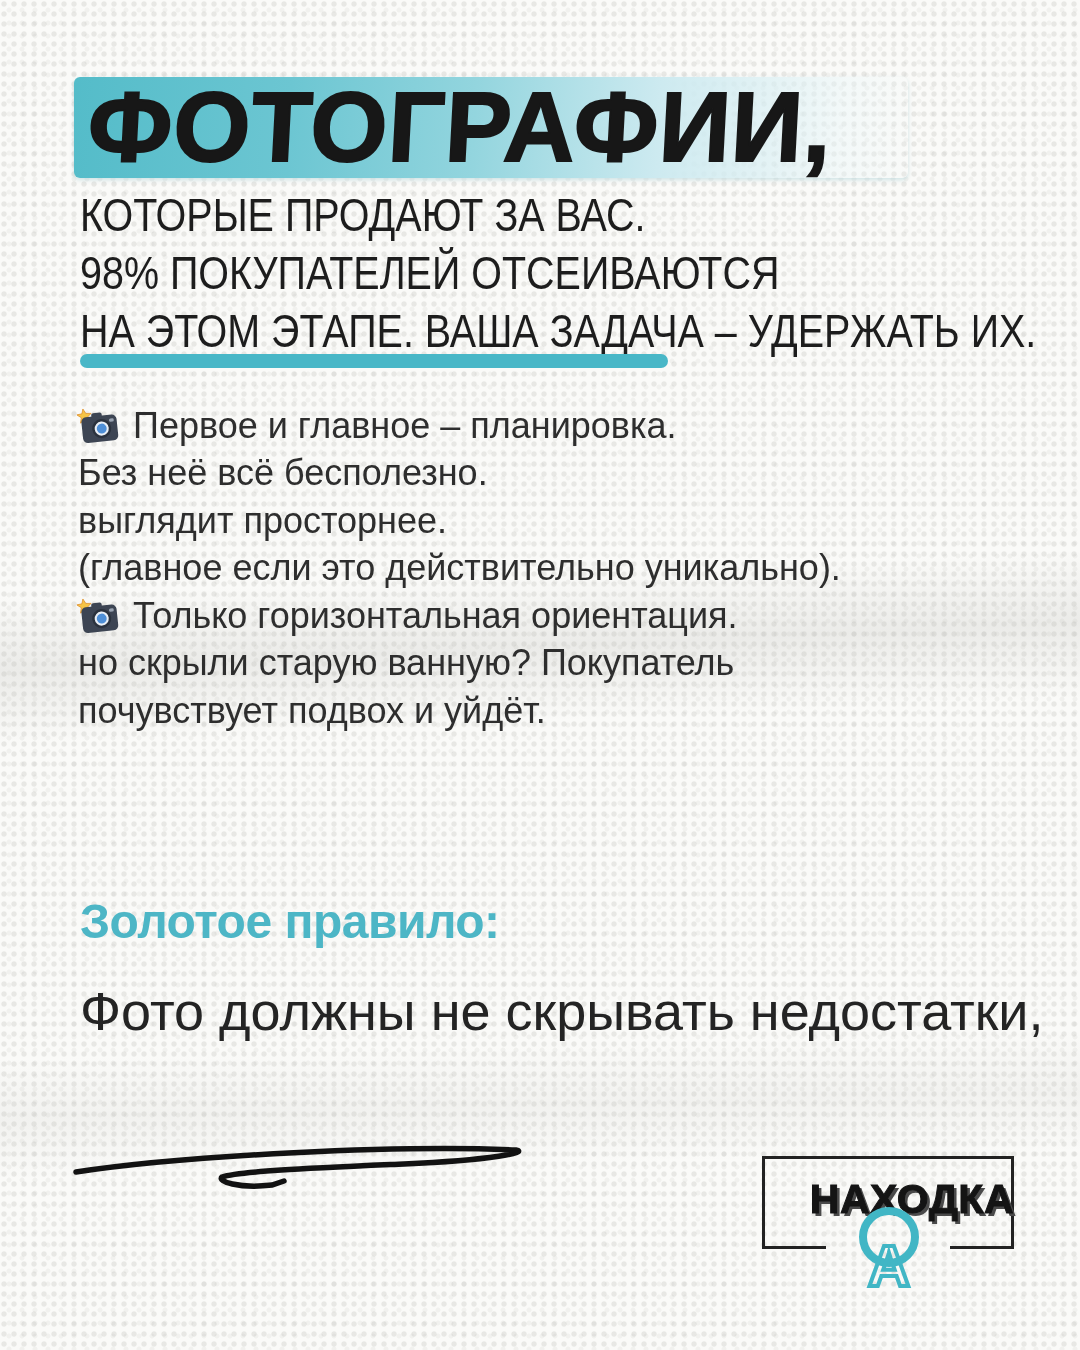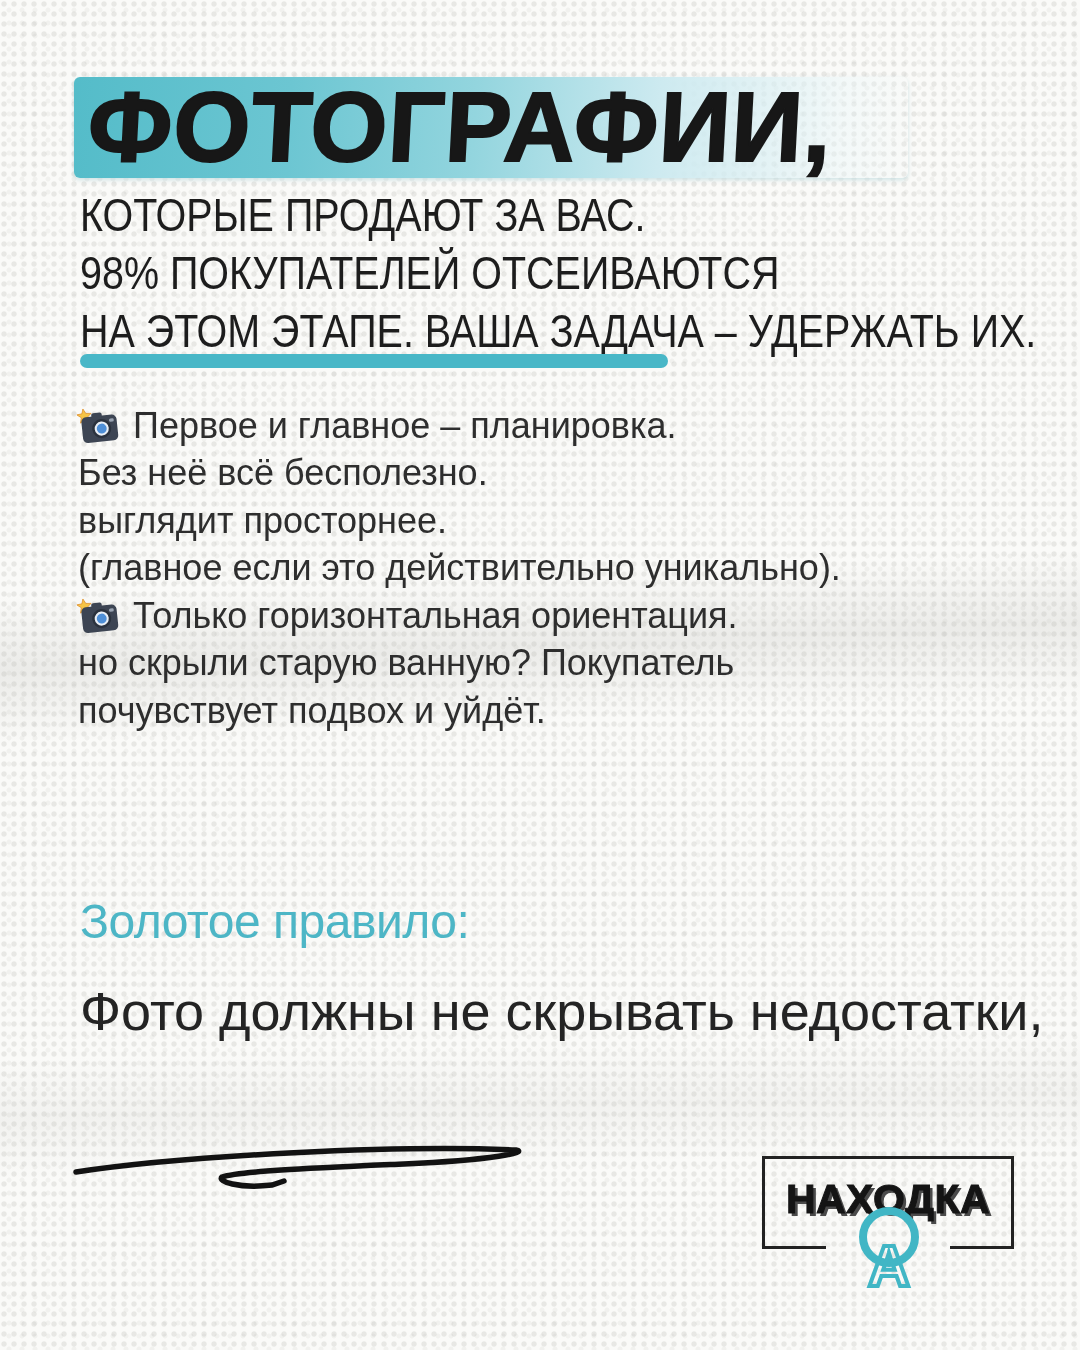--- a/index.html
+++ b/index.html
@@ -28,34 +28,34 @@
   .subtitle .line{height:58px;line-height:58px;font-size:47px;white-space:nowrap;}
   .cond{display:inline-block;transform:scaleX(0.84);transform-origin:0 50%;}
   .accent-bar{position:absolute;left:80px;top:354px;width:588px;height:14px;border-radius:8px;background:#49b7c7;}
 
   
   .tips{position:absolute;left:78px;top:390px;color:#2e2e2e;margin-top:12px;}
   .tip-line{height:47.5px;font-size:36px;display:flex;align-items:center;white-space:nowrap;}
   .cam{width:42px;height:37px;margin-right:13px;flex:0 0 auto;transform:rotate(-6deg);}
 
   
-  .golden-label{position:absolute;left:80px;top:894px;font-size:48px;font-weight:400;color:#4db6c6;letter-spacing:-0.5px;white-space:nowrap;}
+  .golden-label{position:absolute;left:80px;top:894px;font-size:48px;font-weight:700;color:#4db6c6;letter-spacing:-0.5px;white-space:nowrap;}
   .big-text{position:absolute;left:80px;top:950px;color:#242424;margin-top:26px;}
   .big-text .line{height:70px;line-height:70px;font-size:54px;white-space:nowrap;}
   .swoosh{position:absolute;left:68px;top:1140px;width:462px;height:62px;}
 
   
   .logo-box{position:absolute;left:762px;top:1156px;width:252px;height:93px;}
   .lb{position:absolute;background:#222;}
   .lb-top{top:0;left:0;right:0;height:3px;}
   .lb-left{top:0;left:0;bottom:0;width:3px;}
   .lb-right{top:0;right:0;bottom:0;width:3px;}
   .lb-bot-l{bottom:0;left:0;width:64px;height:3px;}
   .lb-bot-r{bottom:0;right:0;width:64px;height:3px;}
-  .brand{position:absolute;left:0;right:0;top:20px;text-align:center;
+  .brand{position:absolute;left:0;right:0;top:20px;text-align:right;
        font-size:41px;font-weight:700;color:#141414;letter-spacing:0.5px;
        -webkit-text-stroke:1px #141414;text-shadow:3px 3px 0 #4a4a4a;}
   .ya-icon{position:absolute;left:849px;top:1206px;width:80px;height:86px;}
 </style>
 </head>
 <body>
 
 <div class="band band1"></div>
 <div class="band band2"></div>
 

